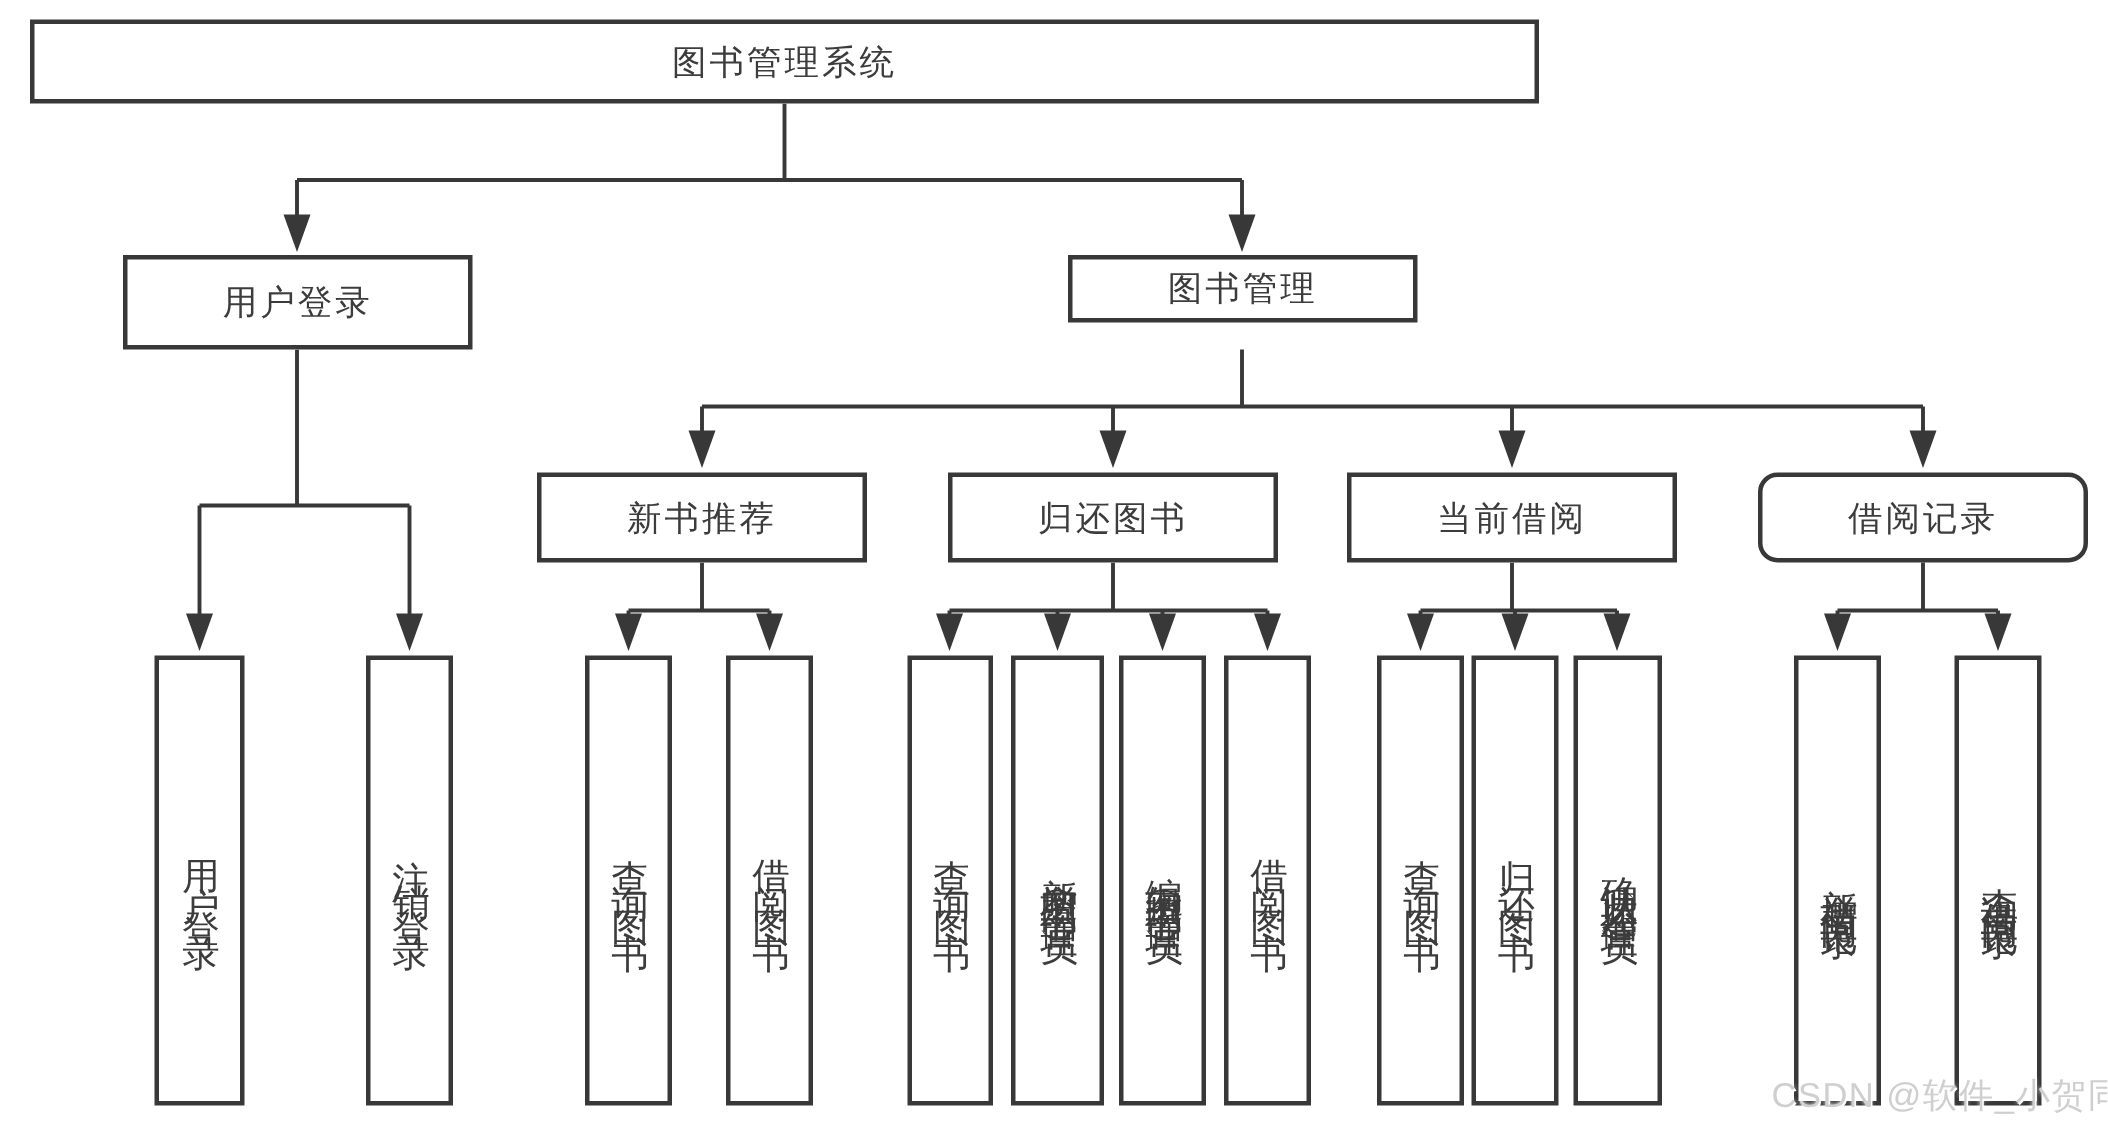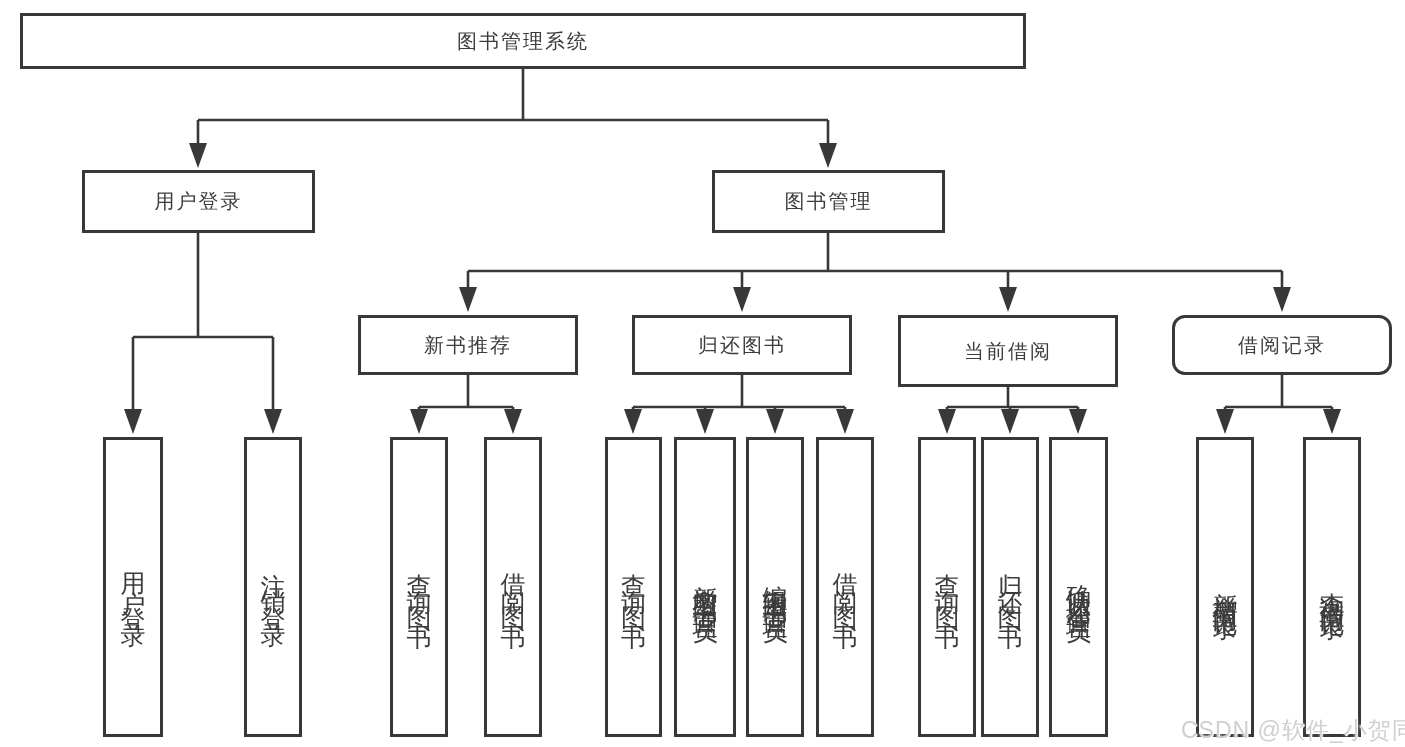--- a/index.html
+++ b/index.html
@@ -12,21 +12,21 @@
   .canvas{
     position:relative;width:1405px;height:747px;background:var(--bg);
     font-family:"Liberation Sans","DejaVu Sans",sans-serif;overflow:hidden;
   }
   #connectors{position:absolute;left:0;top:0;z-index:1;}
   #connectors line{stroke:var(--line);stroke-width:2.6px;}
   #connectors polygon{fill:var(--line);}
   .box{
     position:absolute;box-sizing:border-box;border:3px solid var(--line);
     background:var(--bg);display:flex;align-items:center;justify-content:center;
-    color:var(--text);font-size:20px;letter-spacing:2px;z-index:2;
+    color:var(--text);font-size:23px;letter-spacing:2px;z-index:2;
   }
   .leaf{
     position:absolute;box-sizing:border-box;top:437px;height:300px;
     border:3px solid var(--line);background:var(--bg);
     display:flex;align-items:center;justify-content:center;z-index:2;
   }
   .leaf-label{
     writing-mode:vertical-rl;text-orientation:mixed;line-height:1;
     font-size:25px;letter-spacing:5px;color:var(--text);
   }
@@ -97,31 +97,31 @@
       <polygon points="1323,409 1341,409 1332,434"></polygon>
     </svg>
 
   <div class="box" style="left:20px;top:13px;width:1006px;height:56px;">
     <span>图书管理系统</span>
   </div>
 
   <div class="box" style="left:82px;top:170px;width:233px;height:63px;">
     <span>用户登录</span>
   </div>
-  <div class="box" style="left:712px;top:170px;width:233px;height:63px;">
+  <div class="box" style="left:712px;top:170px;width:233px;height:45px;">
     <span>图书管理</span>
   </div>
 
   <div class="box" style="left:358px;top:315px;width:220px;height:60px;">
     <span>新书推荐</span>
   </div>
   <div class="box" style="left:632px;top:315px;width:220px;height:60px;">
     <span>归还图书</span>
   </div>
-  <div class="box" style="left:898px;top:315px;width:220px;height:72px;">
+  <div class="box" style="left:898px;top:315px;width:220px;height:60px;">
     <span>当前借阅</span>
   </div>
   <div class="box" style="left:1172px;top:315px;width:220px;height:60px;border-radius:13px;">
     <span>借阅记录</span>
   </div>
 
   <div class="leaf" style="left:103px;width:60px;">
     <span class="leaf-label roomy">用户登录</span>
   </div>
   <div class="leaf" style="left:244px;width:58px;">

